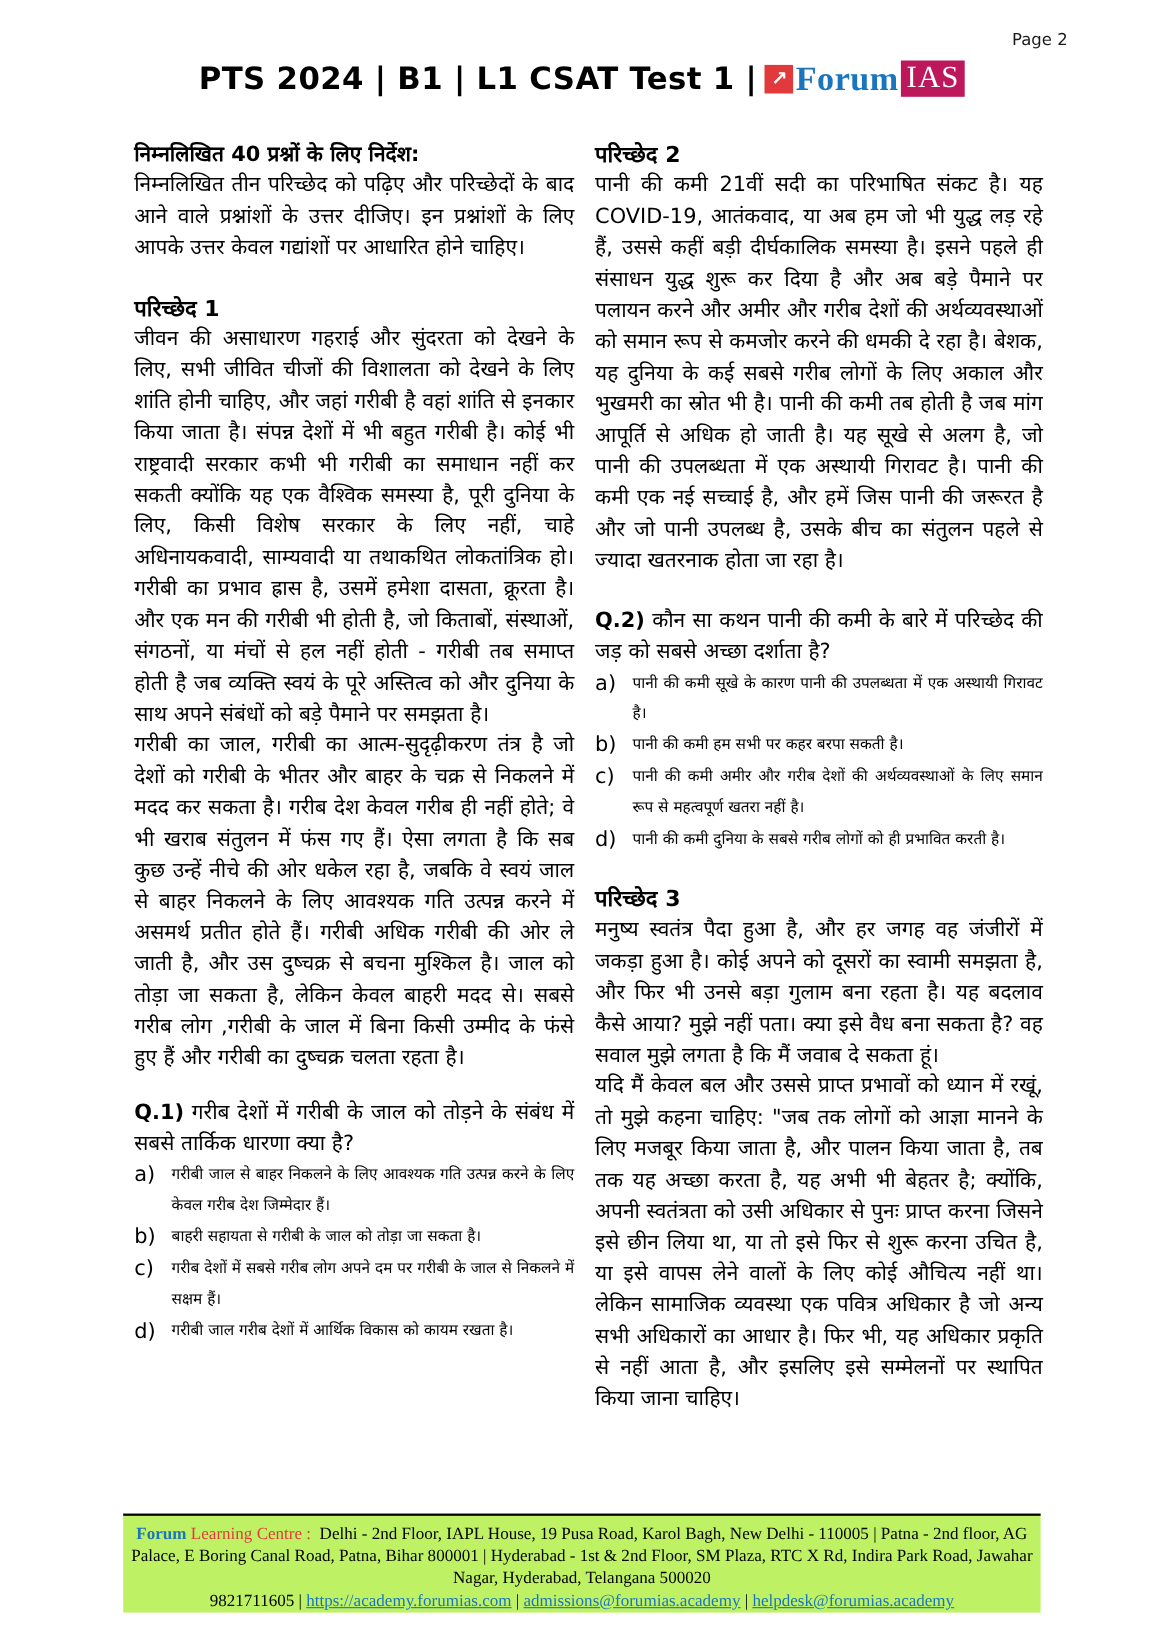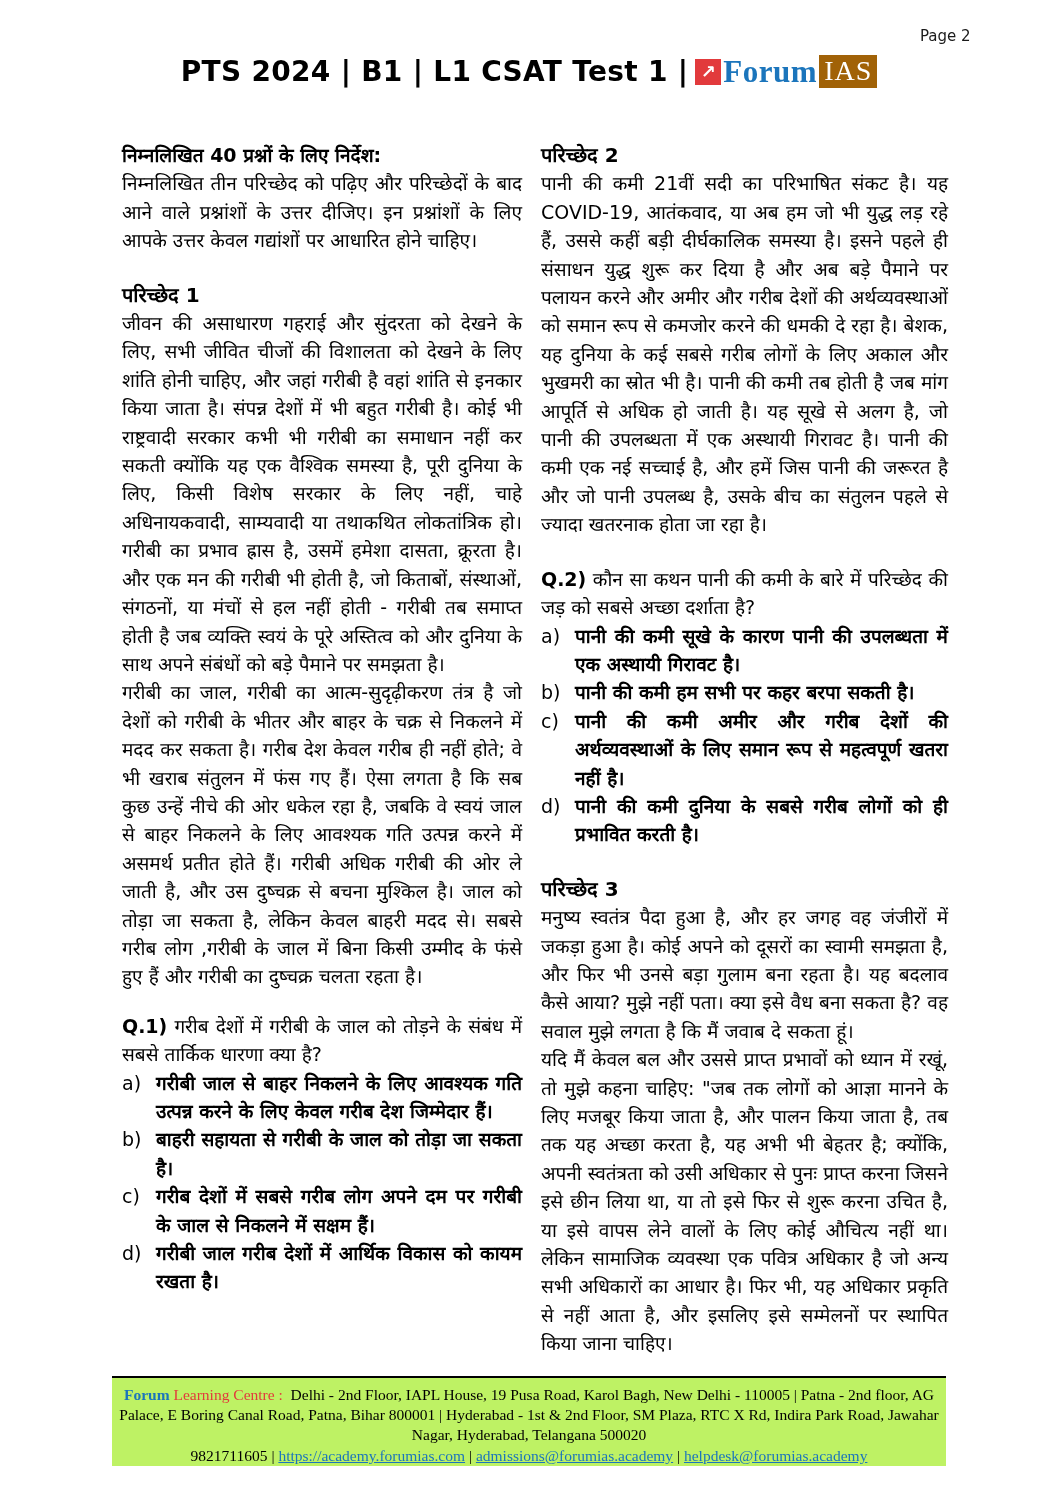--- a/index.html
+++ b/index.html
@@ -26,59 +26,59 @@
   }
   .logo-forum {
     font-family:"Liberation Serif","DejaVu Serif",serif;
     font-size:31px; font-weight:bold; line-height:1; letter-spacing:0.5px;
   }
   .logo-ias {
     font-family:"Liberation Serif","DejaVu Serif",serif;
     color:#fff; font-size:28px; line-height:1; padding:2px 5px 3px 5px; letter-spacing:1px;
   }
   .columns {
-    position:absolute; top:141px; left:122px; width:826px;
+    position:absolute; top:126px; left:122px; width:826px;
     display:flex; gap:19px;
   }
   .col-left  { width:400px; }
   .col-right { width:407px; }
   .body-text {
     font-size:19px; line-height:28.4px; text-align:justify;
     text-justify:inter-word;
   }
   .bold { font-weight:bold; }
   .section-heading {
     font-size:20px; font-weight:bold; text-align:left; line-height:28.4px;
   }
   .gap-top    { margin-top:26px; }
   .gap-top-sm { margin-top:21px; }
   .option { display:flex; }
   .opt-marker { flex:none; width:34px; font-size:19px; line-height:28.4px; }
-  .opt-text   { flex:1; font-size:19px; line-height:28.4px; text-align:justify;font-weight:bold; }
+  .opt-text   { flex:1; font-size:14px; line-height:28.4px; text-align:justify; }
   .footer {
     position:absolute; top:1376px; left:112px; width:834px;
     background:#bef264; border-top:2px solid #000; padding-top:7px;
     font-family:"Liberation Serif","DejaVu Serif",serif;
     font-size:15.5px; line-height:20px; text-align:center; color:#000;
   }
   .f-forum { font-weight:bold; }
   .f-link  { text-decoration:underline; cursor:pointer; }
   .footer-links { margin-top:1px; }
 </style>
 </head>
 <body>
 
 <div class="page-label">Page 2</div>
 
 <div class="header">
   <span class="header-title">PTS 2024 | B1 | L1 CSAT Test 1 |</span>
   <span class="logo">
     <span class="logo-arrow" style="background:#e23a3c;">↗</span>
     <span class="logo-forum" style="color:#1b75bc;">Forum</span>
-    <span class="logo-ias" style="background:#a16207;">IAS</span>
+    <span class="logo-ias" style="background:#be185d;">IAS</span>
   </span>
 </div>
 
 <div class="columns">
 
   <div class="col-left">
     <p class="body-text bold">निम्नलिखित 40 प्रश्नों के लिए निर्देश:</p>
     <p class="body-text">निम्नलिखित तीन परिच्छेद को पढ़िए और परिच्छेदों के बाद आने वाले प्रश्नांशों के उत्तर दीजिए। इन प्रश्नांशों के लिए आपके उत्तर केवल गद्यांशों पर आधारित होने चाहिए।</p>
 
     <p class="section-heading gap-top">परिच्छेद 1</p>

